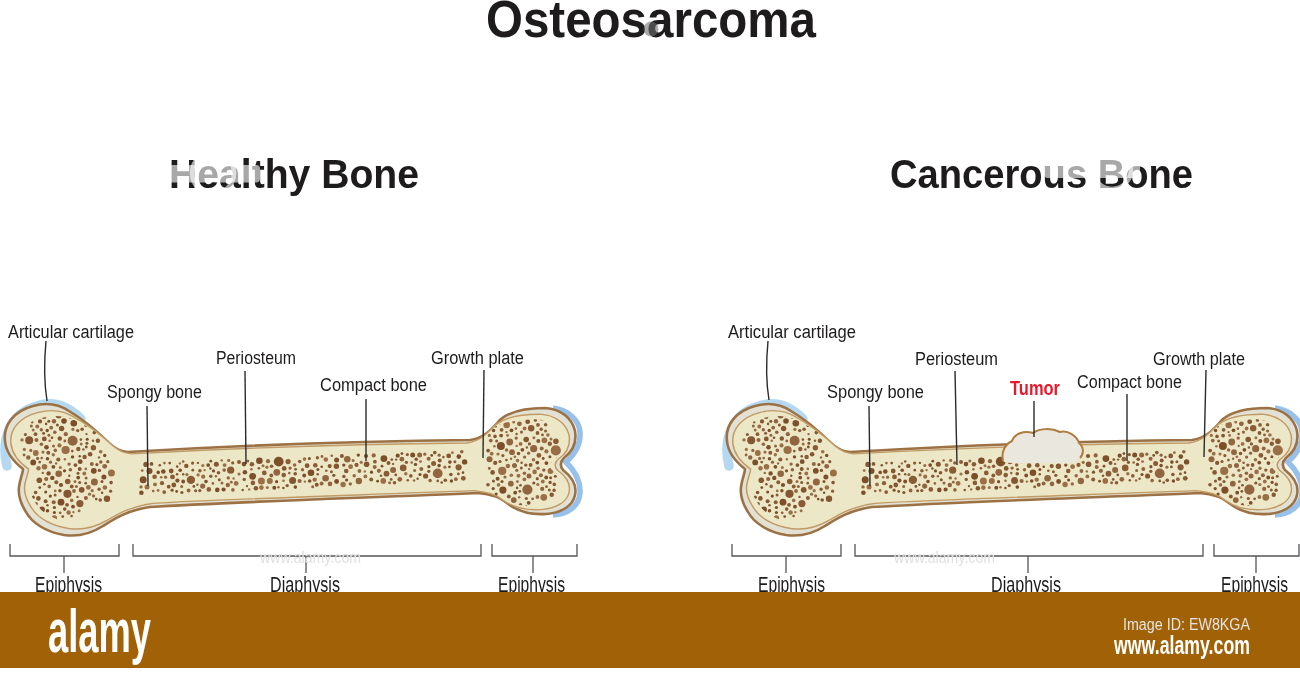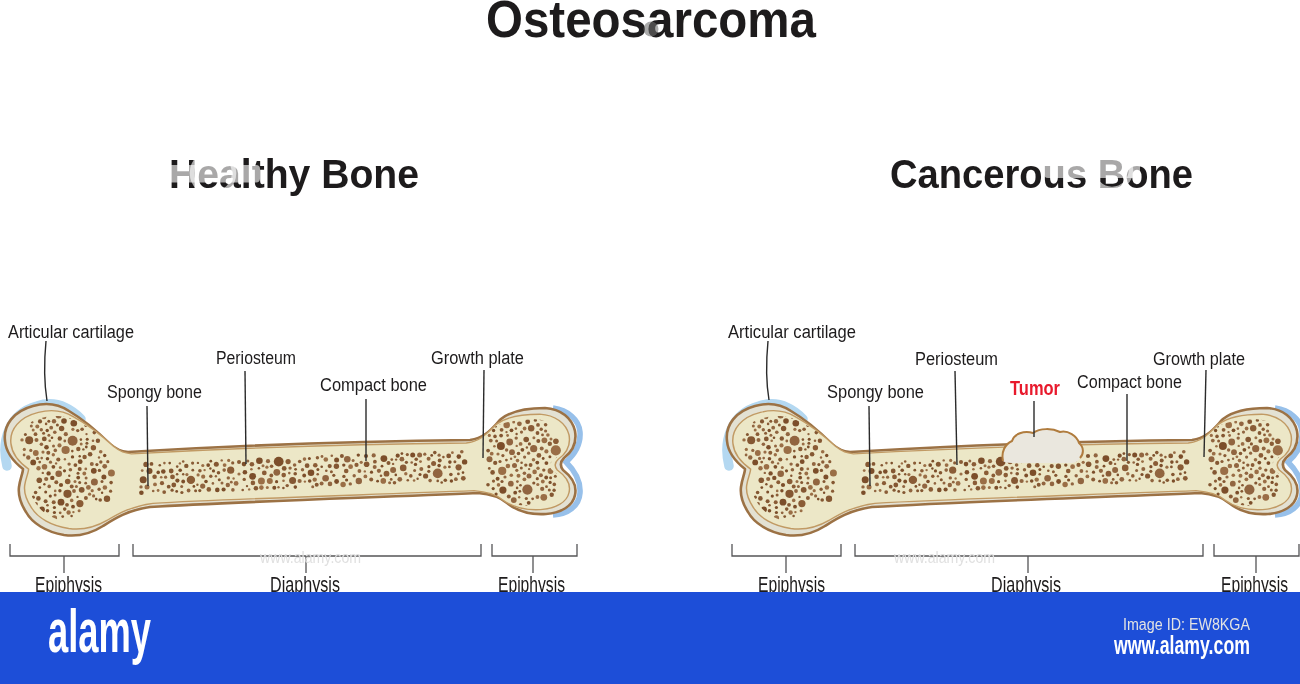--- a/index.html
+++ b/index.html
@@ -3,21 +3,21 @@
 <meta charset="utf-8">
 <style>
   html,body{margin:0;padding:0;background:#ffffff;}
   #stage{position:relative;width:1300px;height:684px;overflow:hidden;background:#ffffff;
          font-family:Liberation Sans, sans-serif;}
   svg{display:block;}
   .layer{position:absolute;left:0;top:0;width:1300px;height:684px;}
   #diagram-layer{z-index:10;}
   #text-layer{z-index:20;pointer-events:none;}
   #watermark-layer{z-index:30;pointer-events:none;}
-  #footer-bar{position:absolute;left:0;top:592px;width:1300px;height:92px;background:#1d4ed8;z-index:40;}
+  #footer-bar{position:absolute;left:0;top:592px;width:1300px;height:76px;background:#a16207;z-index:40;}
   .t{position:absolute;white-space:nowrap;color:#1d1b1c;line-height:normal;}
 </style>
 </head>
 <body>
 
 <div id="stage">
 
   <svg id="diagram-layer" class="layer" width="1300" height="684" viewBox="0 0 1300 684">
     <defs>
       <path id="boneoutline" d="M 128,452

